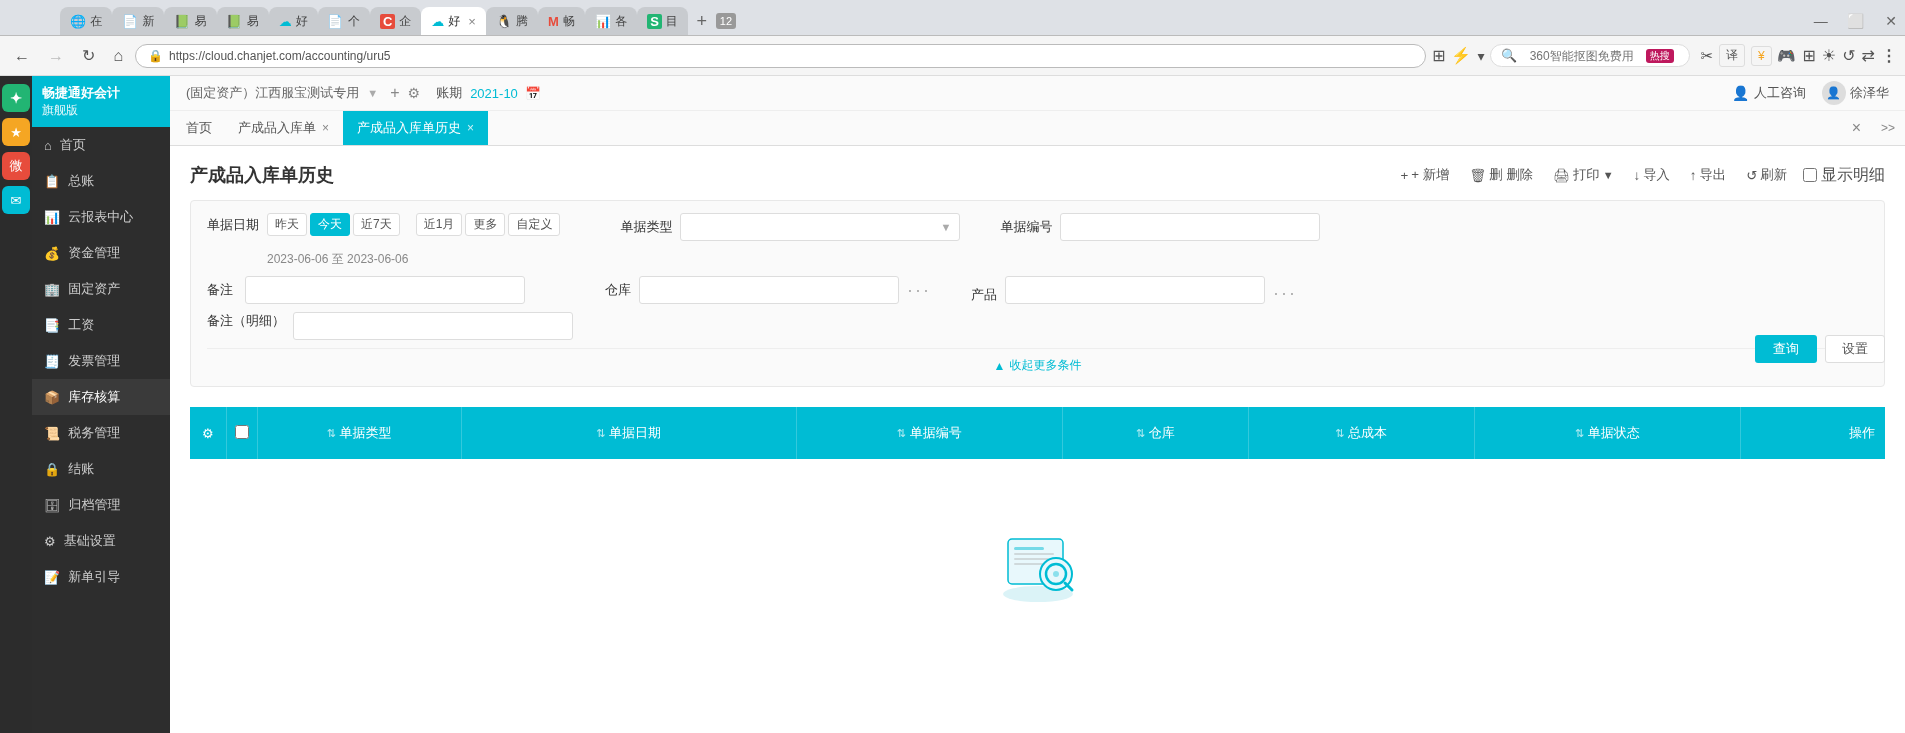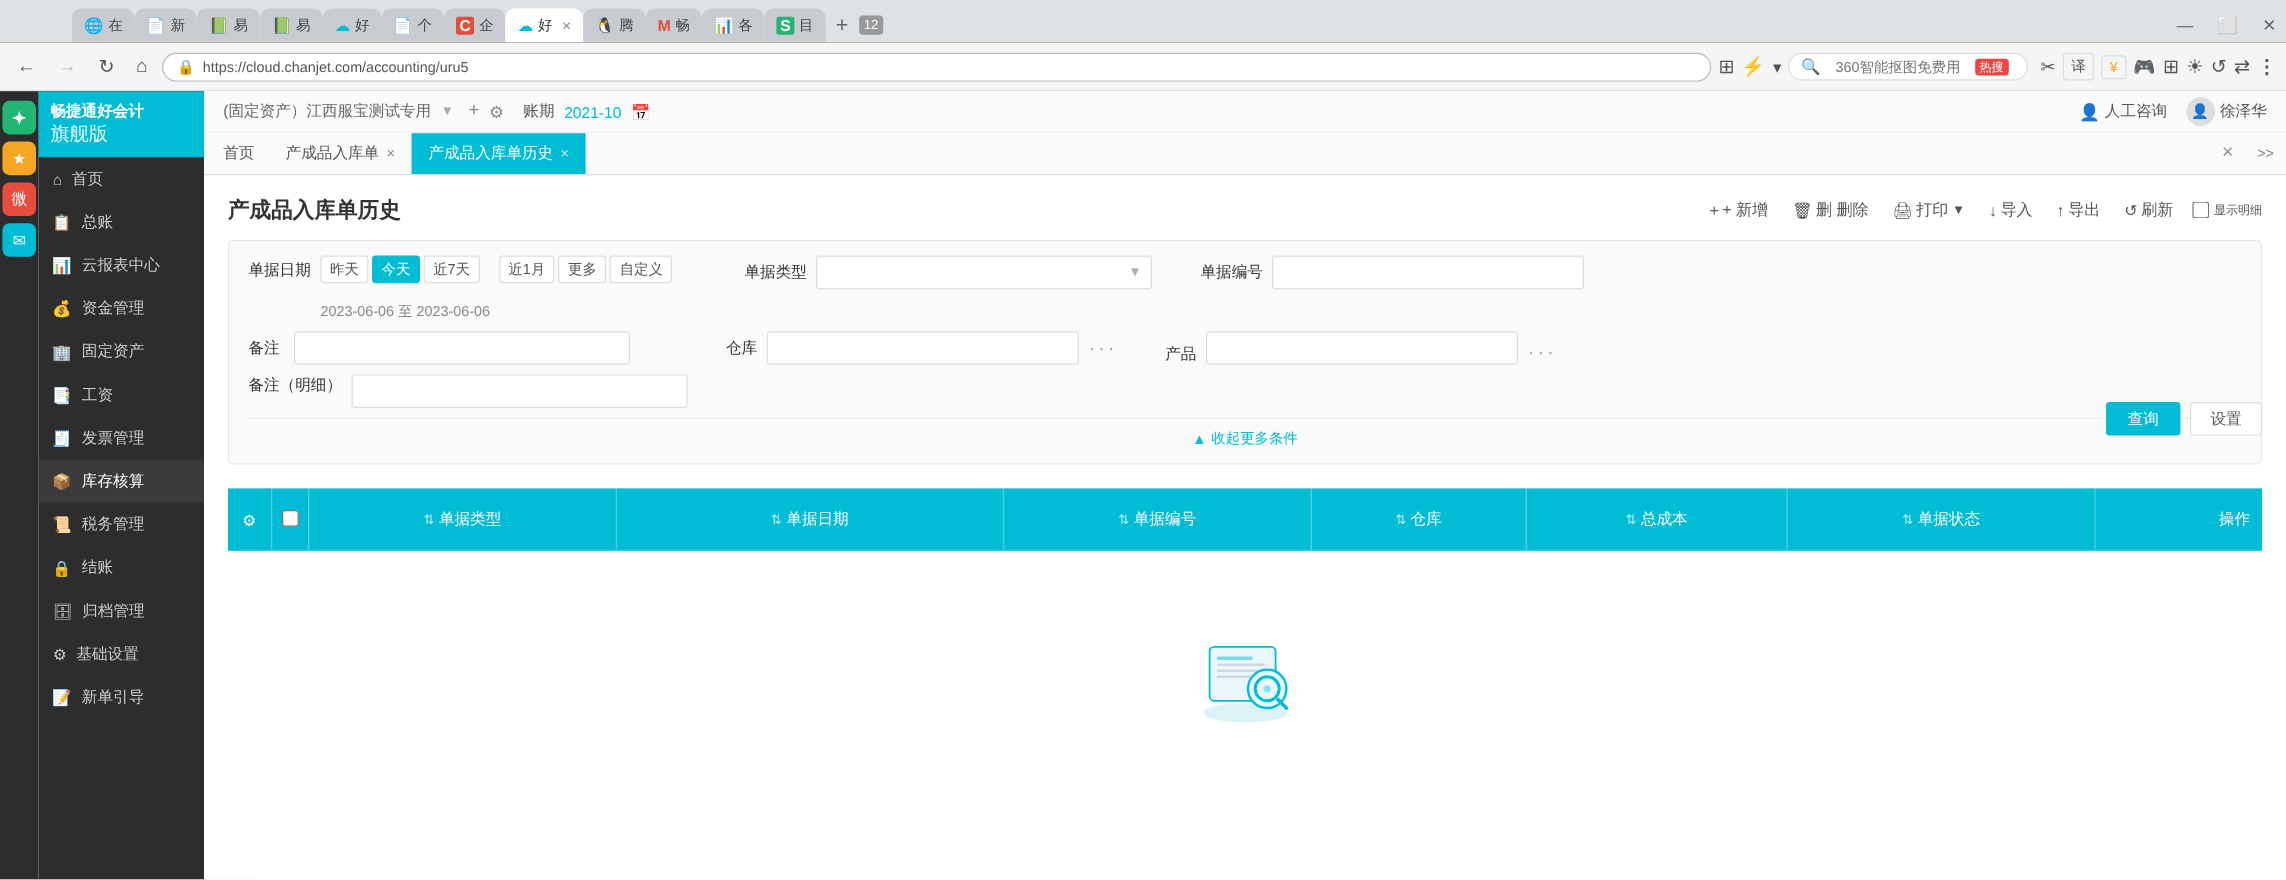--- a/index.html
+++ b/index.html
@@ -80,21 +80,21 @@
     <span style="color:#555;">https://cloud.chanjet.com/accounting/uru5</span>
   </div>
   <div style="display:flex; align-items:center; gap:6px; font-size:12px; color:#555;">
     <span style="font-size:16px; cursor:pointer;">⊞</span>
     <span style="font-size:16px; cursor:pointer; color:#f5a623;">⚡</span>
     <span style="font-size:14px; cursor:pointer;">▾</span>
   </div>
   <div style="display:flex; align-items:center; gap:4px; background:white; border:1px solid #ddd; border-radius:20px; padding:3px 10px; font-size:12px; width:200px;">
     <span style="color:#999; font-size:13px;">🔍</span>
     <input type="text" style="border: none; outline: none; font-size: 12px; width: 120px; text-align: center;" placeholder="360智能抠图免费用">
-    <span style="background:#ef4444; color:white; font-size:10px; padding:0 4px; border-radius:3px; white-space:nowrap;font-family:Liberation Serif, serif;">热搜</span>
+    <span style="background:#be185d; color:white; font-size:10px; padding:0 4px; border-radius:3px; white-space:nowrap;font-family:Liberation Serif, serif;">热搜</span>
   </div>
   <div style="display:flex; align-items:center; gap:6px; font-size:12px; color:#555; margin-left:4px;">
     <span style="cursor:pointer; font-size:15px;">✂</span>
     <span style="cursor:pointer; border:1px solid #ddd; padding:2px 6px; border-radius:3px;">译</span>
     <span style="cursor:pointer; border:1px solid #ddd; padding:2px 6px; border-radius:3px; color:#f5a623;">¥</span>
     <span style="cursor:pointer; font-size:15px;">🎮</span>
     <span style="cursor:pointer; font-size:16px;">⊞</span>
     <span style="cursor:pointer; font-size:16px;">☀</span>
     <span style="cursor:pointer; font-size:16px;">↺</span>
     <span style="cursor:pointer; font-size:16px;">⇄</span>
@@ -107,21 +107,21 @@
   <div style="width:32px; background:#2c2c2c; display:flex; flex-direction:column; align-items:center; padding-top:8px; gap:6px; flex-shrink:0;">
     <div style="width:28px; height:28px; border-radius:6px; display:flex; align-items:center; justify-content:center; background:#22b573; cursor:pointer; color:white; font-size:14px; font-weight:bold;">✦</div>
     <div style="width:28px; height:28px; border-radius:6px; display:flex; align-items:center; justify-content:center; background:#f5a623; cursor:pointer; color:white; font-size:13px;">★</div>
     <div style="width:28px; height:28px; border-radius:6px; display:flex; align-items:center; justify-content:center; background:#e74c3c; cursor:pointer; color:white; font-size:13px;">微</div>
     <div style="width:28px; height:28px; border-radius:6px; display:flex; align-items:center; justify-content:center; background:#00bcd4; cursor:pointer; color:white; font-size:13px;">✉</div>
   </div>
 
   <div style="width:138px; background:#2d2d2d; color:white; flex-shrink:0; overflow-y:auto;">
     <div style="background:#00bcd4; padding:8px 10px; display:flex; flex-direction:column;">
       <span style="font-size:13px; font-weight:bold; color:white;">畅捷通好会计</span>
-      <span style="font-size:16px; color:rgba(255,255,255,0.9);">旗舰版</span>
+      <span style="font-size:12px; color:rgba(255,255,255,0.9);">旗舰版</span>
     </div>
     <div style="padding:9px 12px; display:flex; align-items:center; gap:8px; cursor:pointer; color:#ccc; font-size:13px;">
       <span>⌂</span>
       <span>首页</span>
     </div>
     <div style="padding:9px 12px; display:flex; align-items:center; gap:8px; cursor:pointer; color:#ccc; font-size:13px;">
       <span>📋</span>
       <span>总账</span>
     </div>
     <div style="padding:9px 12px; display:flex; align-items:center; gap:8px; cursor:pointer; color:#ccc; font-size:13px;">
@@ -233,21 +233,21 @@
           <button style="background:none; border:none; cursor:pointer; color:#555; padding:4px 8px; display:flex; align-items:center; gap:3px;">
             <span>↑</span>
             <span>导出</span>
           </button>
           <button style="background:none; border:none; cursor:pointer; color:#555; padding:4px 8px; display:flex; align-items:center; gap:3px;">
             <span>↺</span>
             <span>刷新</span>
           </button>
           <div style="display:flex; align-items:center; gap:4px; margin-left:4px;">
             <input type="checkbox" style="width: 14px; height: 14px;">
-            <span style="font-size:10px; color:#555;">显示明细</span>
+            <span style="font-size:16px; color:#555;">显示明细</span>
           </div>
         </div>
       </div>
 
       <div style="border:1px solid #e8e8e8; border-radius:4px; padding:12px 16px; margin-bottom:12px; background:#fafafa;">
 
         <div style="display:flex; align-items:flex-start; gap:20px; margin-bottom:10px;">
 
           <div style="display:flex; align-items:center; gap:8px;">
             <span style="font-size:13px; color:#333; white-space:nowrap;">单据日期</span>
@@ -318,21 +318,21 @@
 
       <table style="width:100%; border-collapse:collapse;">
         <thead>
           <tr style="background:#00bcd4; color:white;">
             <th style="padding:8px 10px; text-align:center; font-size:13px; font-weight:normal; width:36px; border-right:1px solid rgba(255,255,255,0.2);">
               <span>⚙</span>
             </th>
             <th style="padding:8px 8px; text-align:center; font-size:13px; font-weight:normal; width:30px; border-right:1px solid rgba(255,255,255,0.2);">
               <input type="checkbox" style="width: 14px; height: 14px;">
             </th>
-            <th style="padding:8px 10px; font-size:13px; font-weight:normal; border-right:1px solid rgba(255,255,255,0.2); cursor:pointer;">
+            <th style="padding:8px 0; font-size:13px; font-weight:normal; border-right:1px solid rgba(255,255,255,0.2); cursor:pointer;">
               <span style="font-size:11px; color:rgba(255,255,255,0.7);">⇅</span>
               <span>单据类型</span>
             </th>
             <th style="padding:8px 21px; font-size:13px; font-weight:normal; border-right:1px solid rgba(255,255,255,0.2); cursor:pointer;">
               <span style="font-size:11px; color:rgba(255,255,255,0.7);">⇅</span>
               <span>单据日期</span>
             </th>
             <th style="padding:8px 10px; font-size:13px; font-weight:normal; border-right:1px solid rgba(255,255,255,0.2); cursor:pointer;">
               <span style="font-size:11px; color:rgba(255,255,255,0.7);">⇅</span>
               <span>单据编号</span>

